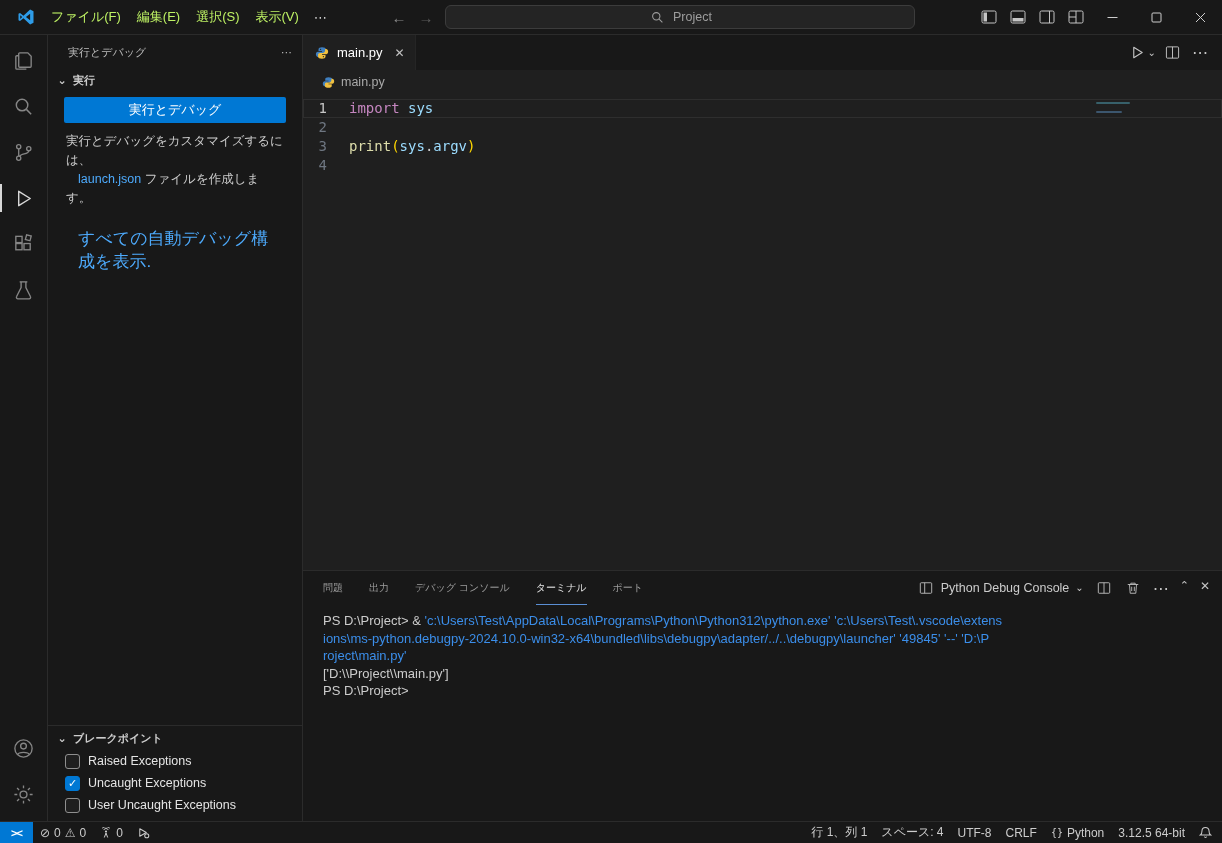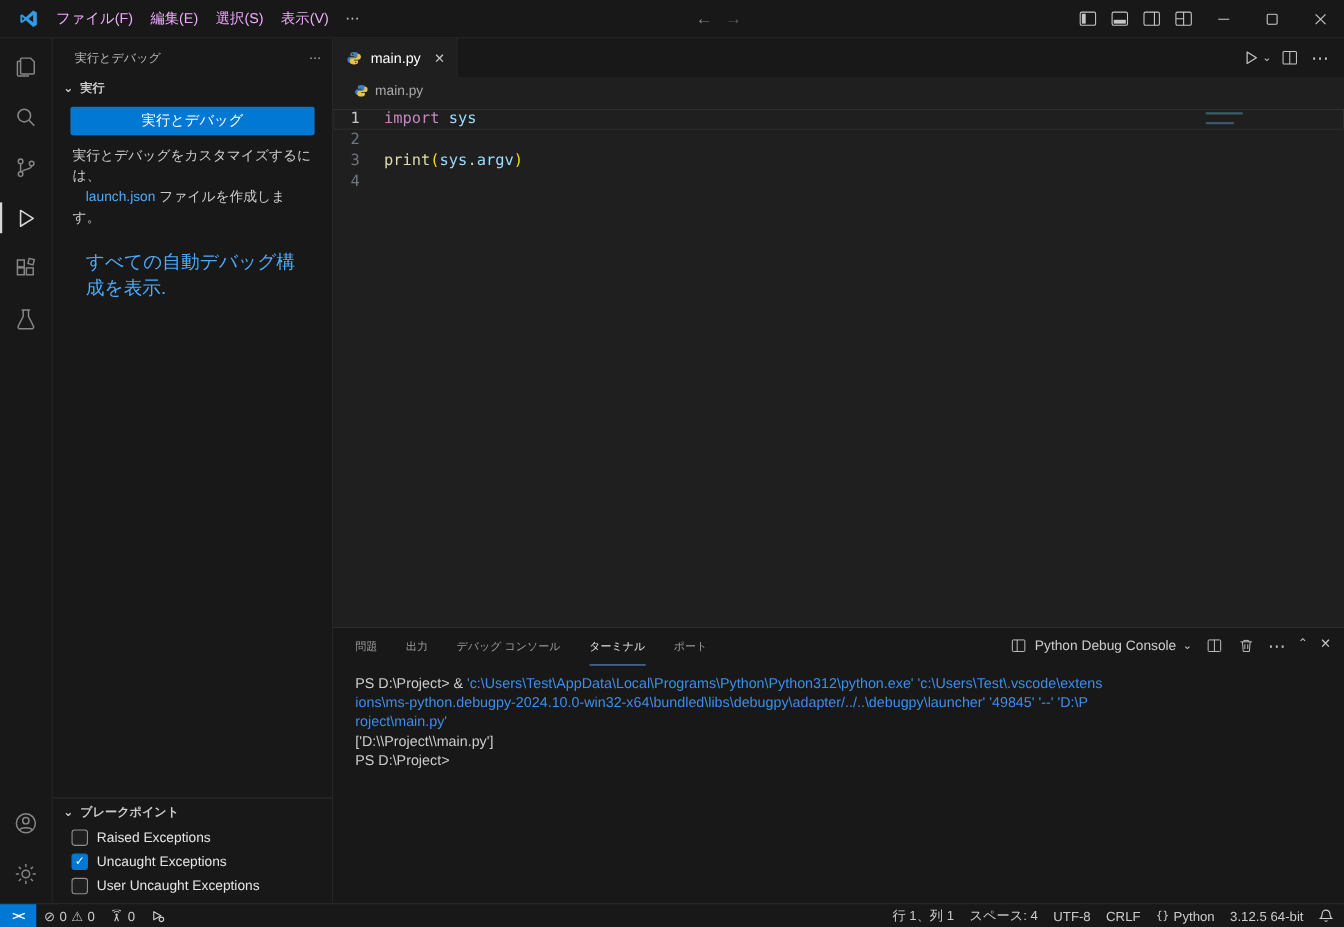--- a/index.html
+++ b/index.html
@@ -5,21 +5,21 @@
   * { margin:0; padding:0; box-sizing:border-box; }
   html,body { width:1222px; height:843px; overflow:hidden; background:#181818;
     font-family:"Liberation Sans","DejaVu Sans",sans-serif; color:#cccccc; }
   .app { width:1222px; height:843px; display:flex; flex-direction:column; }
 
   
   .titlebar { height:35px; flex:none; display:flex; align-items:center; background:#181818;
     border-bottom:1px solid #2b2b2b; font-size:13px; }
   .tb-left { display:flex; align-items:center; padding-left:10px; gap:1px; }
   .logo { width:32px; display:flex; justify-content:center; align-items:center; }
-  .menu { padding:4px 8px; border-radius:5px; color:#f0abfc; cursor:default; }
+  .menu { padding:4px 8px; border-radius:5px; color:#bef264; cursor:default; }
   .menu.more { padding:4px 6px; color:#cccccc; }
   .tb-center { flex:1; display:flex; align-items:center; justify-content:center; gap:12px; min-width:0; }
   .nav { font-size:15px; color:#8a8a8a; }
   .nav.fwd { color:#5c5c5c; }
   .cmd { width:470px; height:24px; background:#242424; border:1px solid #3c3c3c; border-radius:6px;
     display:flex; align-items:center; justify-content:center; gap:6px; color:#9d9d9d; font-size:12.5px; }
   .tb-right { display:flex; align-items:center; }
   .tb-icon { width:29px; height:28px; display:flex; align-items:center; justify-content:center; color:#c5c5c5; }
   .win-btn { width:44px; height:34px; display:flex; align-items:center; justify-content:center; color:#cccccc; }
 
@@ -121,20 +121,29 @@
           <span class="menu">ファイル(F)</span>
           <span class="menu">編集(E)</span>
           <span class="menu">選択(S)</span>
           <span class="menu">表示(V)</span>
         </span>
       <span class="menu more">⋯</span>
     </div>
     <div class="tb-center">
       <span class="nav">←</span>
       <span class="nav fwd">→</span>
+      <div class="cmd">
+        <span class="p-ic">
+          <svg width="13" height="13" viewBox="0 0 16 16" fill="none" stroke="#9d9d9d" stroke-width="1.3">
+              <circle cx="6.5" cy="6.5" r="4.5"></circle>
+              <path d="M10 10l4 4"></path>
+            </svg>
+        </span>
+        <span>Project</span>
+      </div>
     </div>
     <div class="tb-right">
       <span class="tb-icon">
         <svg width="16" height="14" viewBox="0 0 16 14" fill="none" stroke="#c5c5c5">
             <rect x="1" y="1" width="14" height="12" rx="1.5"></rect>
             <rect x="2.5" y="2.5" width="3.5" height="9" fill="#c5c5c5" stroke="none"></rect>
           </svg>
       </span>
       <span class="tb-icon">
         <svg width="16" height="14" viewBox="0 0 16 14" fill="none" stroke="#c5c5c5">

